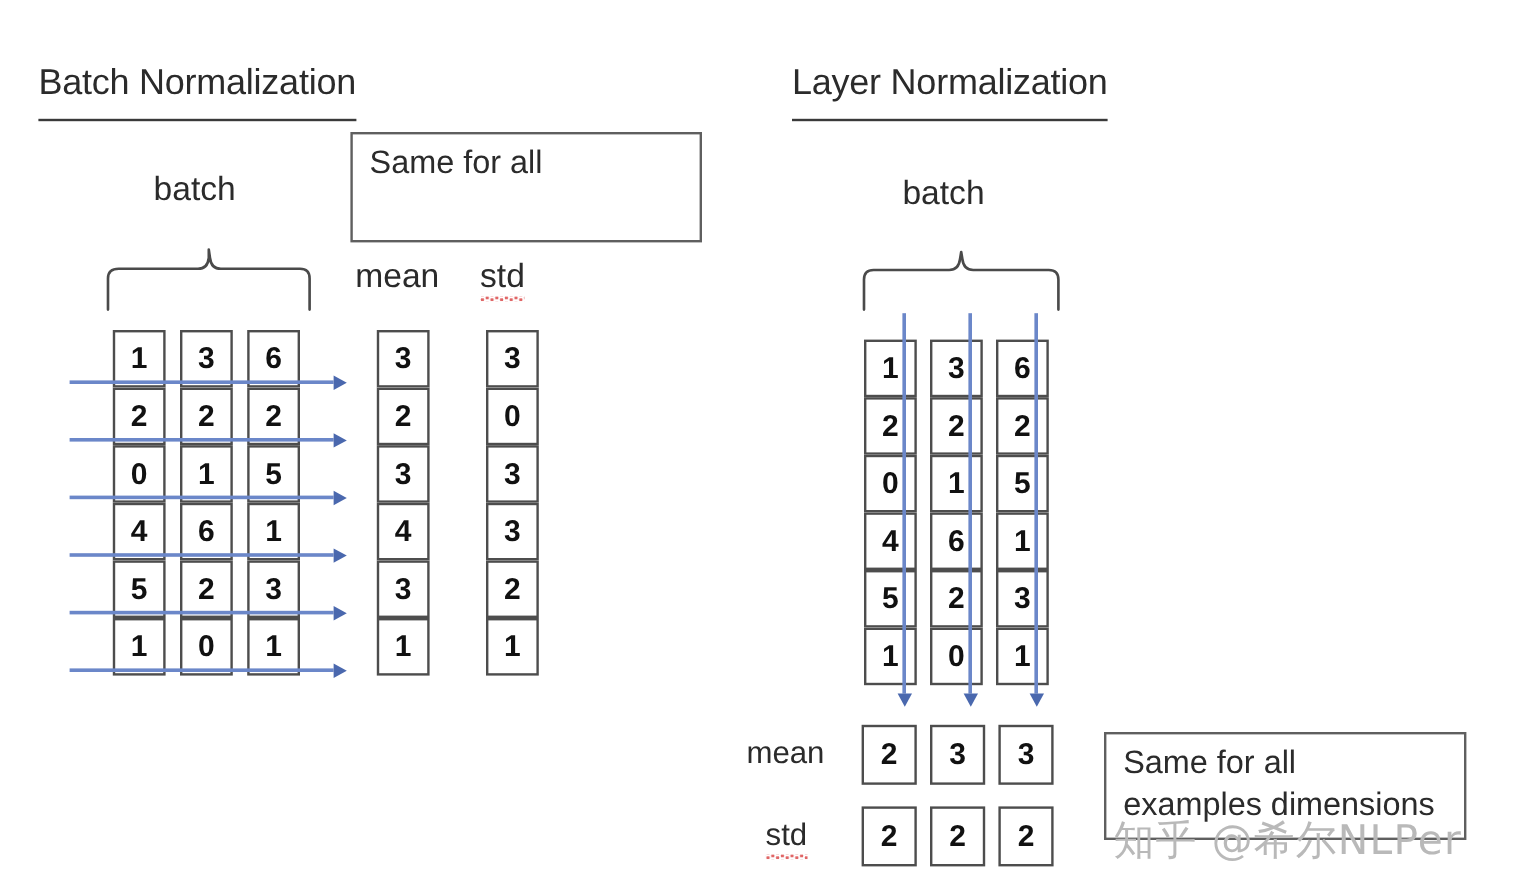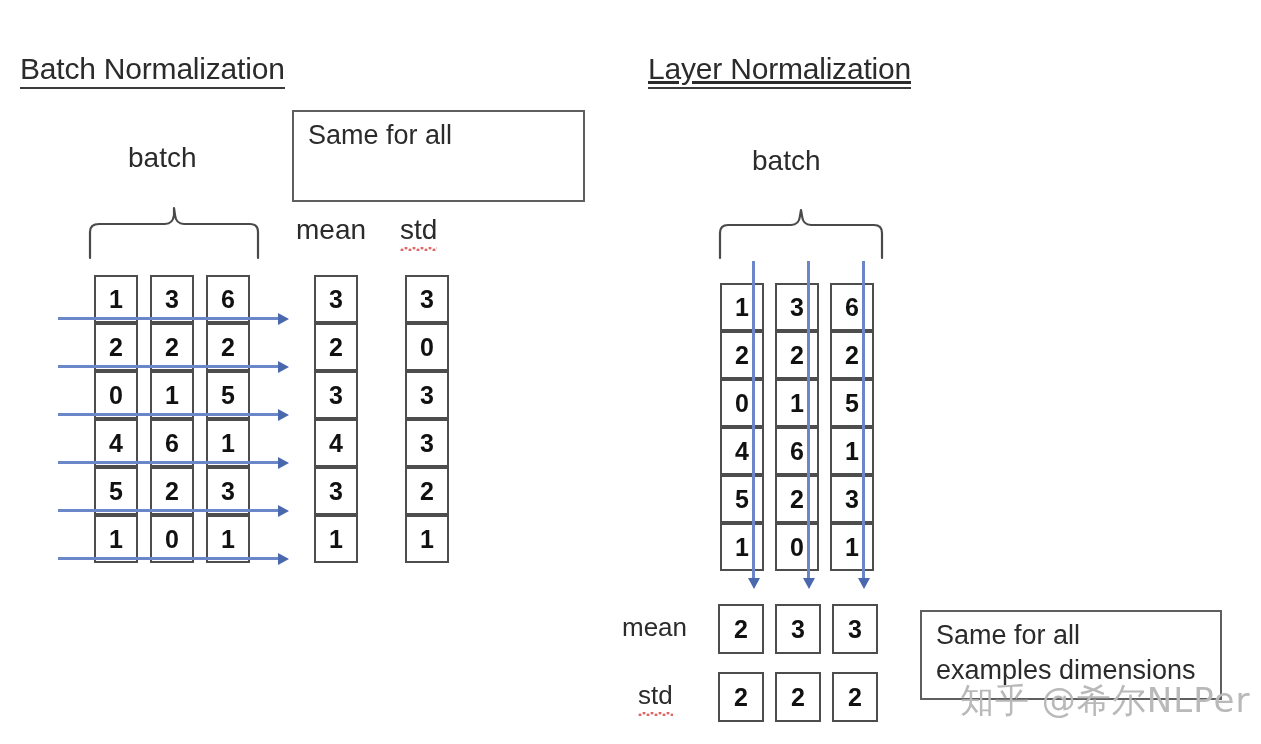--- a/index.html
+++ b/index.html
@@ -24,21 +24,22 @@
   .title {
     position: absolute;
     font-size: 30px;
     font-weight: 400;
     letter-spacing: -0.2px;
     color: #2b2b2b;
     white-space: nowrap;
   }
   .title .ul {
     border-bottom: 2px solid #3a3a3a;
-    padding-bottom: 2px;
+    padding-bottom: 14px;
+    margin-left: 12px;
   }
   .label {
     position: absolute;
     font-size: 28px;
     color: #2b2b2b;
     white-space: nowrap;
   }
   .label-sm {
     position: absolute;
     font-size: 26px;
@@ -196,21 +197,21 @@
       <div class="hline" style="left: 58px; top: 413px; width: 220px; background: rgb(107, 135, 201);"></div>
       <div class="harrow" style="left: 278px; top: 409px; border-left-color: rgb(74, 104, 174);"></div>
       <div class="hline" style="left: 58px; top: 461px; width: 220px; background: rgb(107, 135, 201);"></div>
       <div class="harrow" style="left: 278px; top: 457px; border-left-color: rgb(74, 104, 174);"></div>
       <div class="hline" style="left: 58px; top: 509px; width: 220px; background: rgb(107, 135, 201);"></div>
       <div class="harrow" style="left: 278px; top: 505px; border-left-color: rgb(74, 104, 174);"></div>
       <div class="hline" style="left: 58px; top: 557px; width: 220px; background: rgb(107, 135, 201);"></div>
       <div class="harrow" style="left: 278px; top: 553px; border-left-color: rgb(74, 104, 174);"></div>
     </div>
 
-  <div class="title" style="left:648px; top:52px;text-decoration:underline;">
+  <div class="title" style="left:648px; top:52px;">
     <span class="ul">Layer Normalization</span>
   </div>
 
   <div class="label" style="left:752px; top:145px;">batch</div>
 
   <svg class="brace" style="left:716px; top:208px;" width="168" height="52" viewBox="0 0 168 52">
     <path d="M4 50 L4 25 Q4 17 12 17 L75 17 Q83 17 84 8 L85 2 L86 8 Q87 17 95 17 L158 17 Q166 17 166 25 L166 50" fill="none" stroke="#4a4a4a" stroke-width="2.2" stroke-linecap="round" stroke-linejoin="round"></path>
   </svg>
 
   <div class="colgrid" id="right-matrix">
@@ -257,15 +258,15 @@
       <div class="cell" style="left: 718px; top: 672px; width: 46px; height: 50px;">2</div>
       <div class="cell" style="left: 775px; top: 672px; width: 46px; height: 50px;">2</div>
       <div class="cell" style="left: 832px; top: 672px; width: 46px; height: 50px;">2</div>
     </div>
 
   <div class="callout" style="left:920px; top:610px; width:302px; height:90px;">
     <span class="ln">Same for all</span>
     <span class="ln">examples dimensions</span>
   </div>
 
-  <div class="watermark" style="left:928px; top:678px;margin-left:32px;">知乎 @希尔NLPer</div>
+  <div class="watermark" style="left:928px; top:678px;">知乎 @希尔NLPer</div>
 
 </div>
 
 </body></html>

